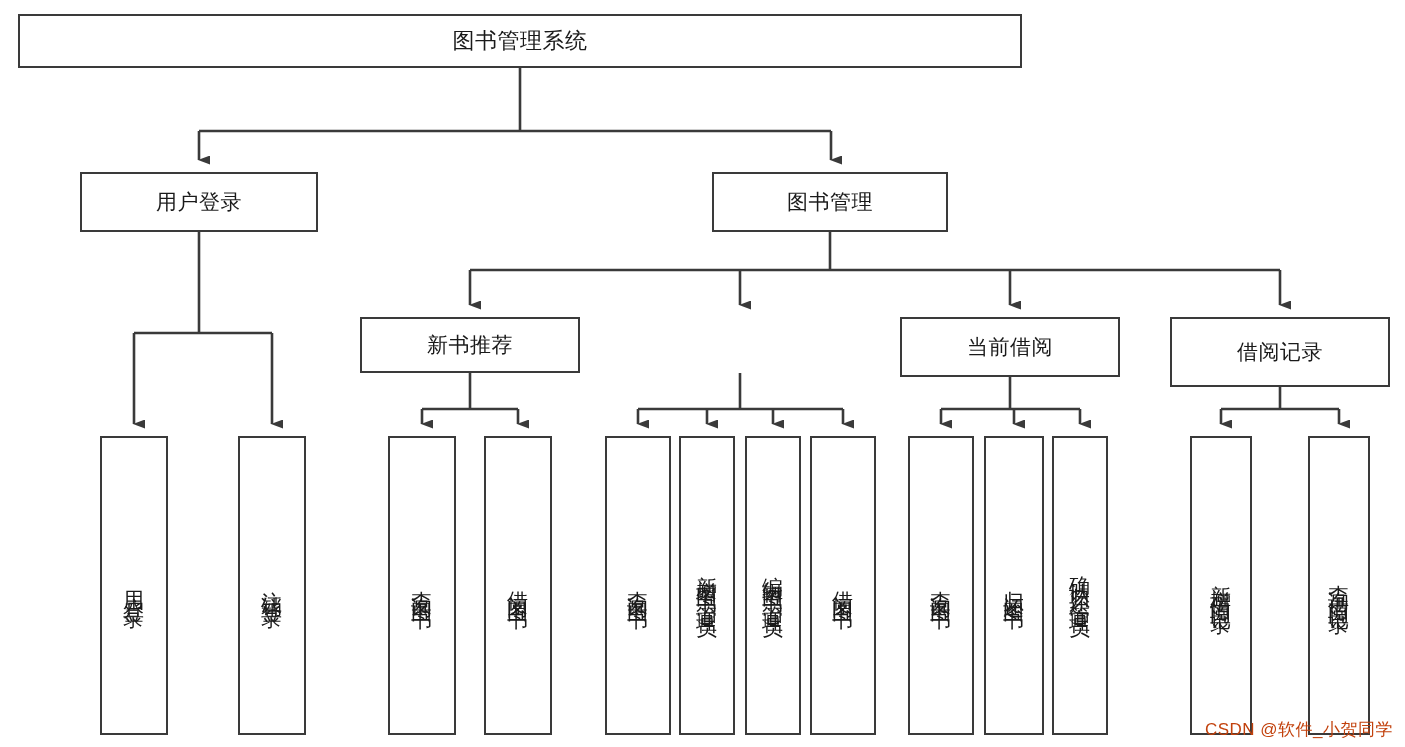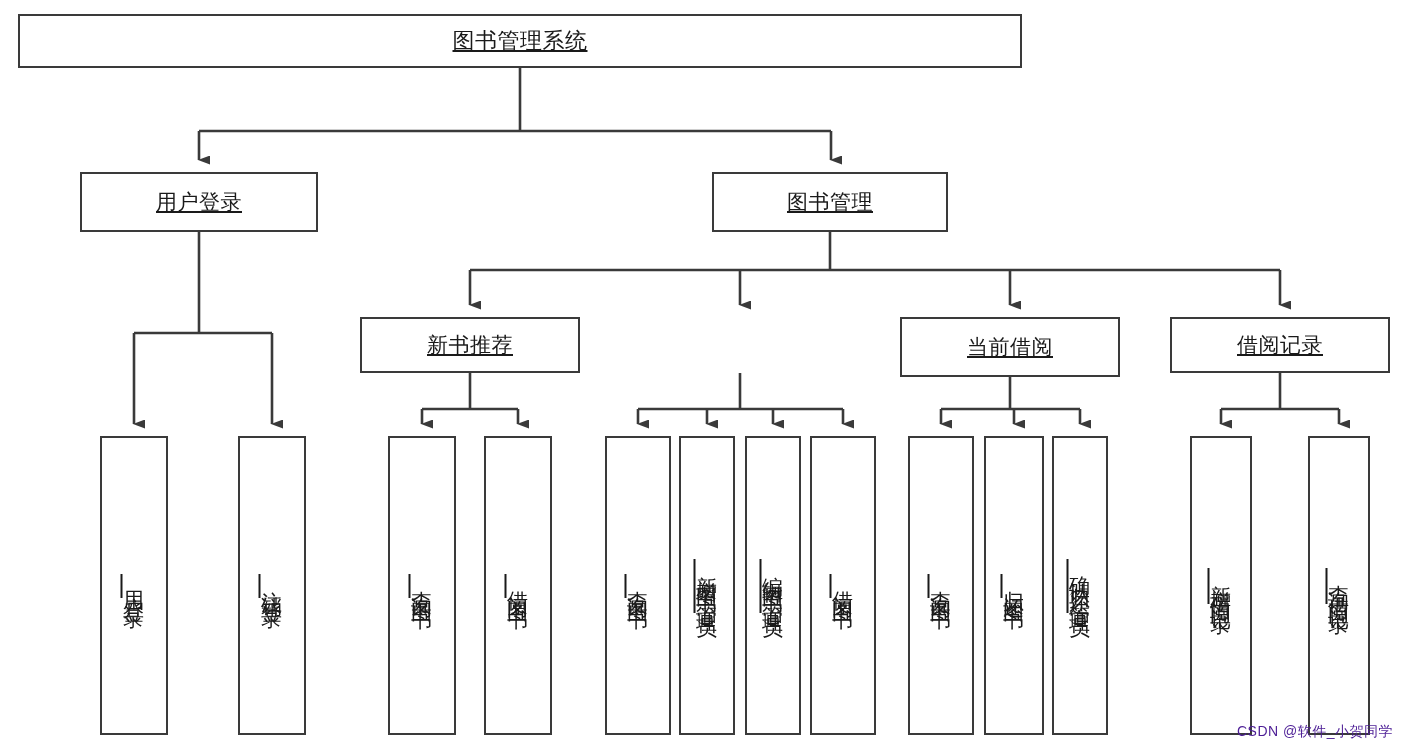--- a/index.html
+++ b/index.html
@@ -26,21 +26,20 @@
   }
   .node {
     position: absolute;
     box-sizing: border-box;
     border: 2.5px solid #3a3a3a;
     background: #ffffff;
     display: flex;
     align-items: center;
     justify-content: center;
     color: #1a1a1a;
-    text-decoration: underline;
   }
   .node.h {
     font-size: 21px;
     letter-spacing: 0.5px;
   }
   .node.v {
     font-size: 21px;
   }
   .node.v .vtext {
     writing-mode: vertical-rl;
@@ -50,22 +49,22 @@
     white-space: nowrap;
     text-align: center;
   }
   .node.root {
     font-size: 22px;
   }
   .watermark {
     position: absolute;
     right: 12px;
     bottom: 6px;
-    font-size: 14px;
-    color: #4c1d95;
+    font-size: 17px;
+    color: #c2410c;
     white-space: nowrap;
     letter-spacing: 0.5px;
   }
 </style>
 </head>
 <body>
 
 <div id="canvas">
 
   <svg id="wires" viewBox="0 0 1405 747" xmlns="http://www.w3.org/2000/svg">
@@ -128,21 +127,21 @@
   <div class="node h" id="n-l2-1" style="left: 712px; top: 172px; width: 236px; height: 60px;">
     <span>图书管理</span>
   </div>
 
   <div class="node h" id="n-l3-0" style="left: 360px; top: 317px; width: 220px; height: 56px;">
     <span>新书推荐</span>
   </div>
   <div class="node h" id="n-l3-2" style="left: 900px; top: 317px; width: 220px; height: 60px;">
     <span>当前借阅</span>
   </div>
-  <div class="node h" id="n-l3-3" style="left: 1170px; top: 317px; width: 220px; height: 56px;">
+  <div class="node h" id="n-l3-3" style="left: 1170px; top: 317px; width: 220px; height: 70px;">
     <span>借阅记录</span>
   </div>
 
   <div class="node v" id="n-lf-0" style="left: 100px; top: 436px; width: 68px; height: 299px;">
     <span class="vtext">用户登录</span>
   </div>
   <div class="node v" id="n-lf-1" style="left: 238px; top: 436px; width: 68px; height: 299px;">
     <span class="vtext">注销登录</span>
   </div>
   <div class="node v" id="n-lf-2" style="left: 388px; top: 436px; width: 68px; height: 299px;">

